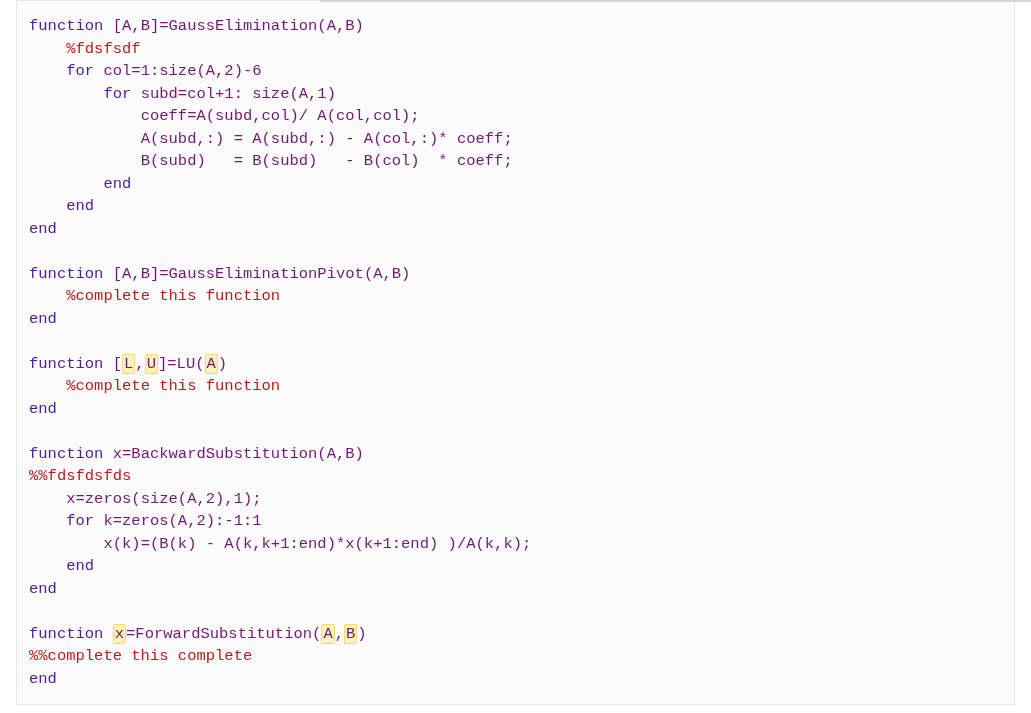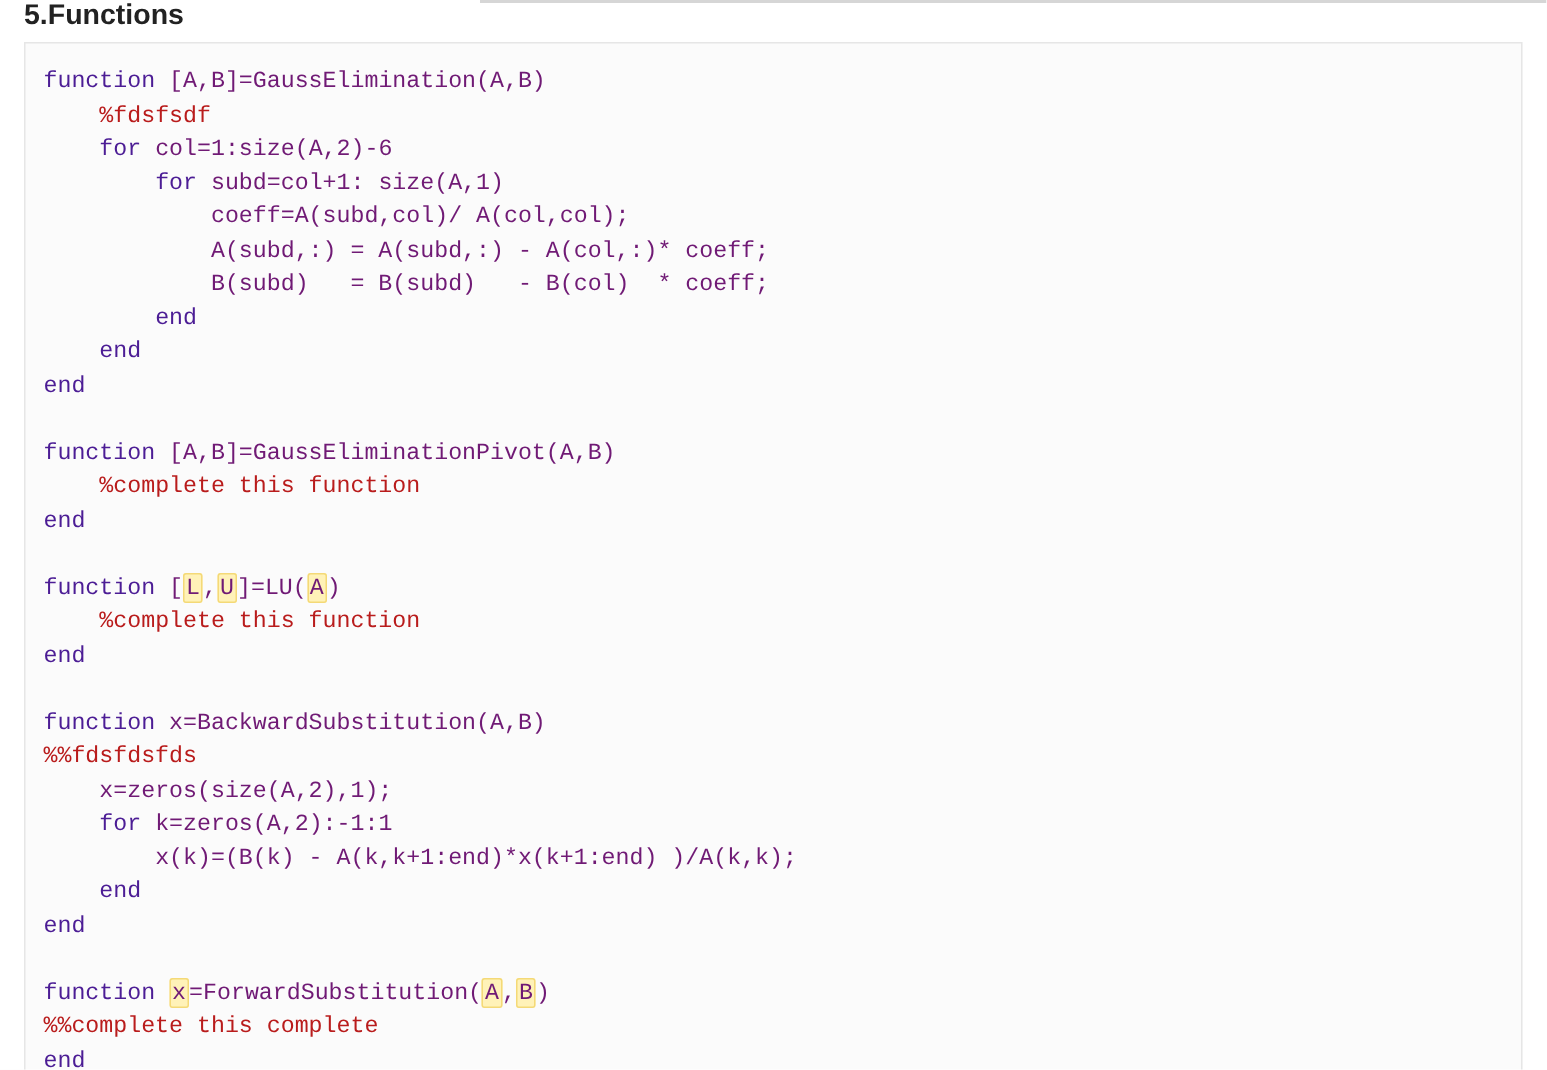--- a/index.html
+++ b/index.html
@@ -9,21 +9,20 @@
   .code-block{margin:0 16px;border:1px solid #e6e6e6;background:#fbfbfb;padding:14px 12px 14px 12px;font-family:Consolas,"Courier New",monospace;font-size:15.5px;line-height:22.5px;color:#222;white-space:pre;overflow:hidden}
   .kw{color:#4c1d95}
   .cm{color:#b91c1c}
   .pl{color:#701a75}
   .hl{background:#fff2b8;border:1px solid #f4d977;border-radius:2px;padding:0 1px}
 </style>
 </head>
 <body>
 <div class="page">
   <div class="hr-top"></div>
-  <h2 class="section-title">5.Functions</h2>
   <div class="code-block"><span class="kw">function</span> <span class="pl">[A,B]=GaussElimination(A,B)</span>
     <span class="cm">%fdsfsdf</span>
     <span class="kw">for</span> <span class="pl">col=1:size(A,2)-6</span>
         <span class="kw">for</span> <span class="pl">subd=col+1: size(A,1)</span>
             <span class="pl">coeff=A(subd,col)/ A(col,col);</span>
             <span class="pl">A(subd,:) = A(subd,:) - A(col,:)* coeff;</span>
             <span class="pl">B(subd)   = B(subd)   - B(col)  * coeff;</span>
         <span class="kw">end</span>
     <span class="kw">end</span>
 <span class="kw">end</span>

